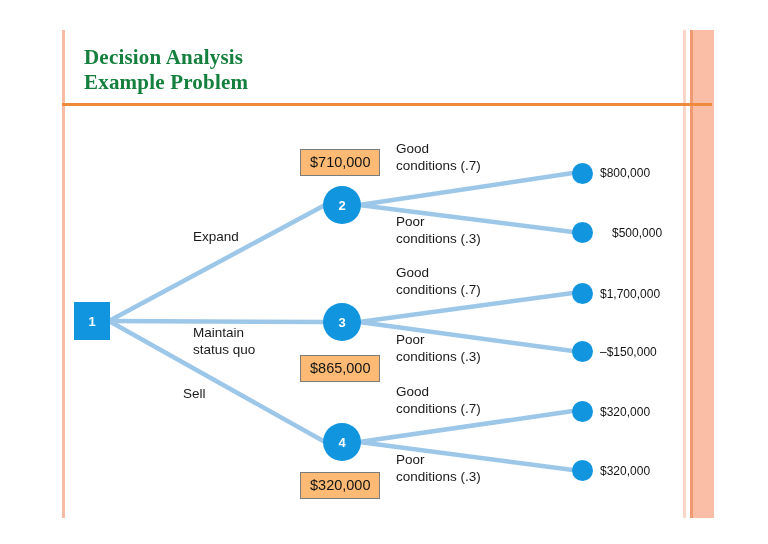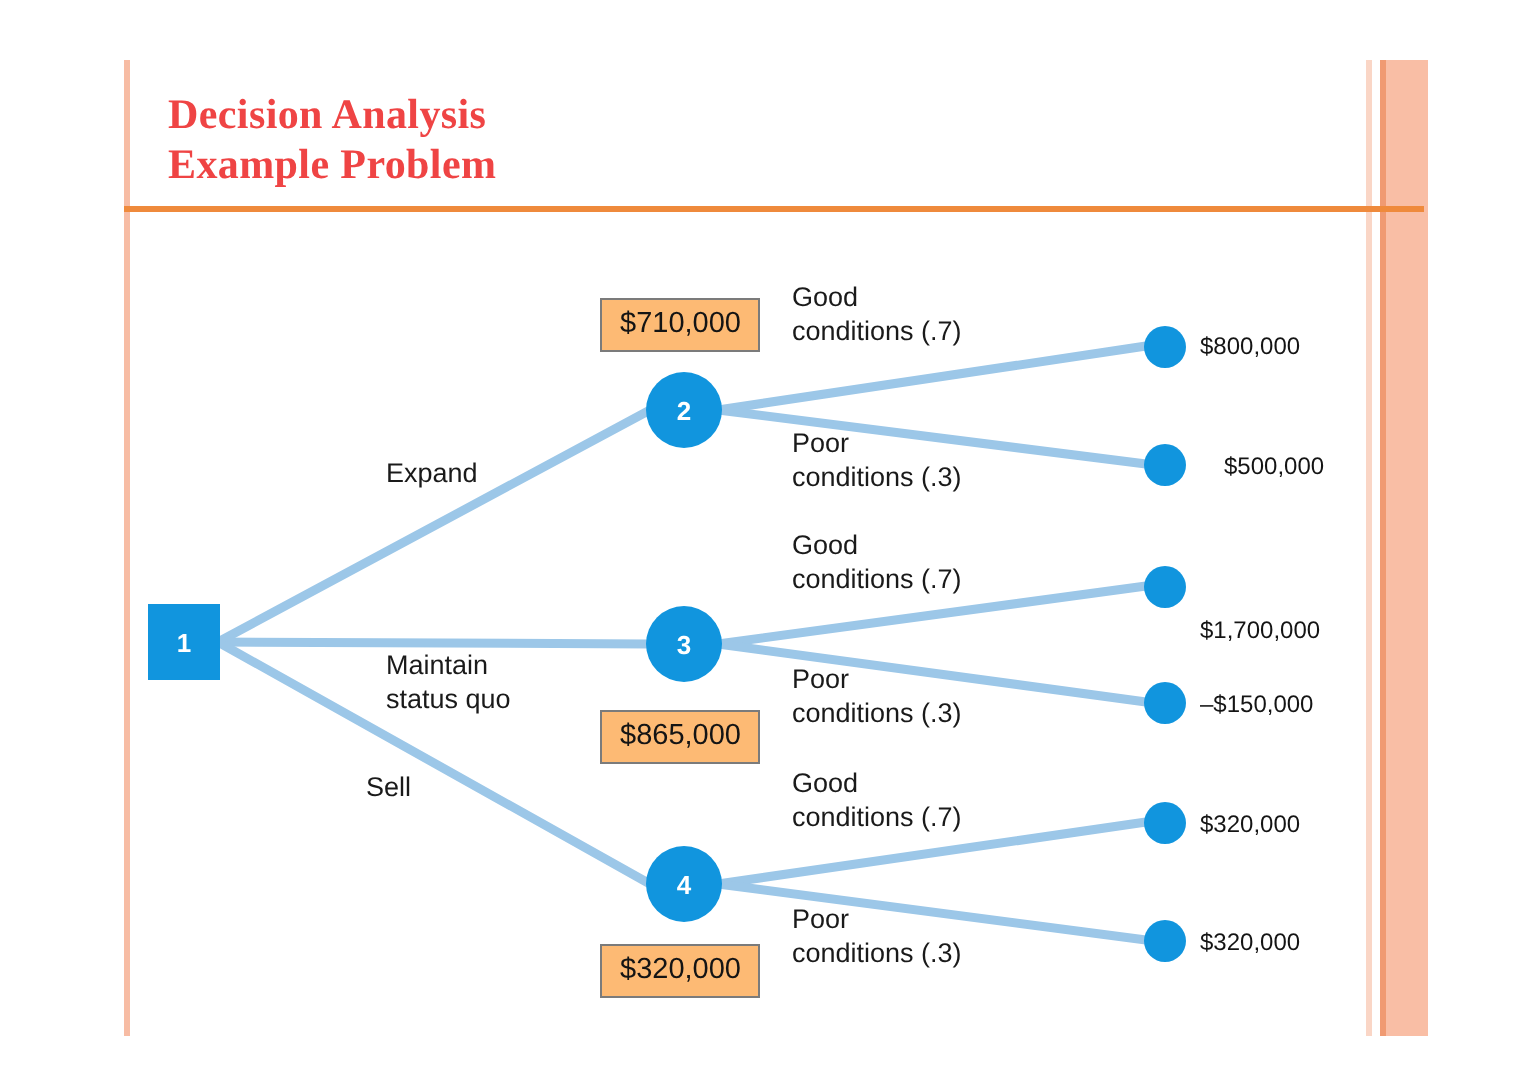--- a/index.html
+++ b/index.html
@@ -59,21 +59,21 @@
     position: absolute;
     left: 84px;
     top: 45px;
     width: 420px;
   }
   .title-line {
     font-family: "Liberation Serif", serif;
     font-weight: bold;
     font-size: 21px;
     line-height: 25px;
-    color: #ef4444;
+    color: #15803d;
     letter-spacing: 0.2px;
   }
   .header-divider {
     position: absolute;
     left: 62px;
     top: 103px;
     width: 650px;
     height: 3px;
     background: #EF8A3C;
   }
@@ -196,21 +196,21 @@
       <div class="payoff-text" style="left: 600px; top: 166px;">$800,000</div>
       <div class="branch-label" style="left: 396px; top: 214px;">Poor
 conditions (.3)</div>
       <div class="terminal-dot" style="left: 572px; top: 222px;"></div>
       <div class="payoff-text" style="left: 600px; top: 226px; margin-left: 12px;">$500,000</div>
       <div class="node node-chance" style="left: 323px; top: 303px;">3</div>
       <div class="ev-box" style="left: 300px; top: 355px;">$865,000</div>
       <div class="branch-label" style="left: 396px; top: 265px;">Good
 conditions (.7)</div>
       <div class="terminal-dot" style="left: 572px; top: 283px;"></div>
-      <div class="payoff-text" style="left: 600px; top: 287px; margin-top: 21px;">$1,700,000</div>
+      <div class="payoff-text" style="left: 600px; top: 287px;">$1,700,000</div>
       <div class="branch-label" style="left: 396px; top: 332px;">Poor
 conditions (.3)</div>
       <div class="terminal-dot" style="left: 572px; top: 341px;"></div>
       <div class="payoff-text" style="left: 600px; top: 345px;">–$150,000</div>
       <div class="node node-chance" style="left: 323px; top: 423px;">4</div>
       <div class="ev-box" style="left: 300px; top: 472px;">$320,000</div>
       <div class="branch-label" style="left: 396px; top: 384px;">Good
 conditions (.7)</div>
       <div class="terminal-dot" style="left: 572px; top: 401px;"></div>
       <div class="payoff-text" style="left: 600px; top: 405px;">$320,000</div>

